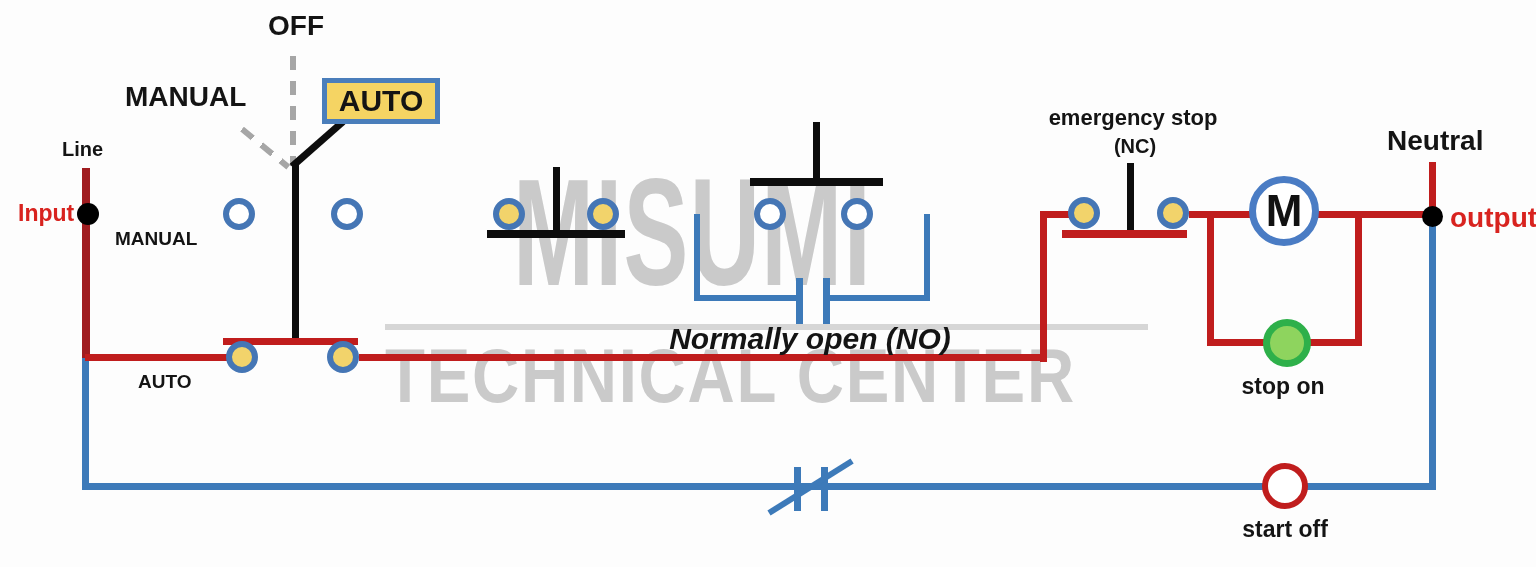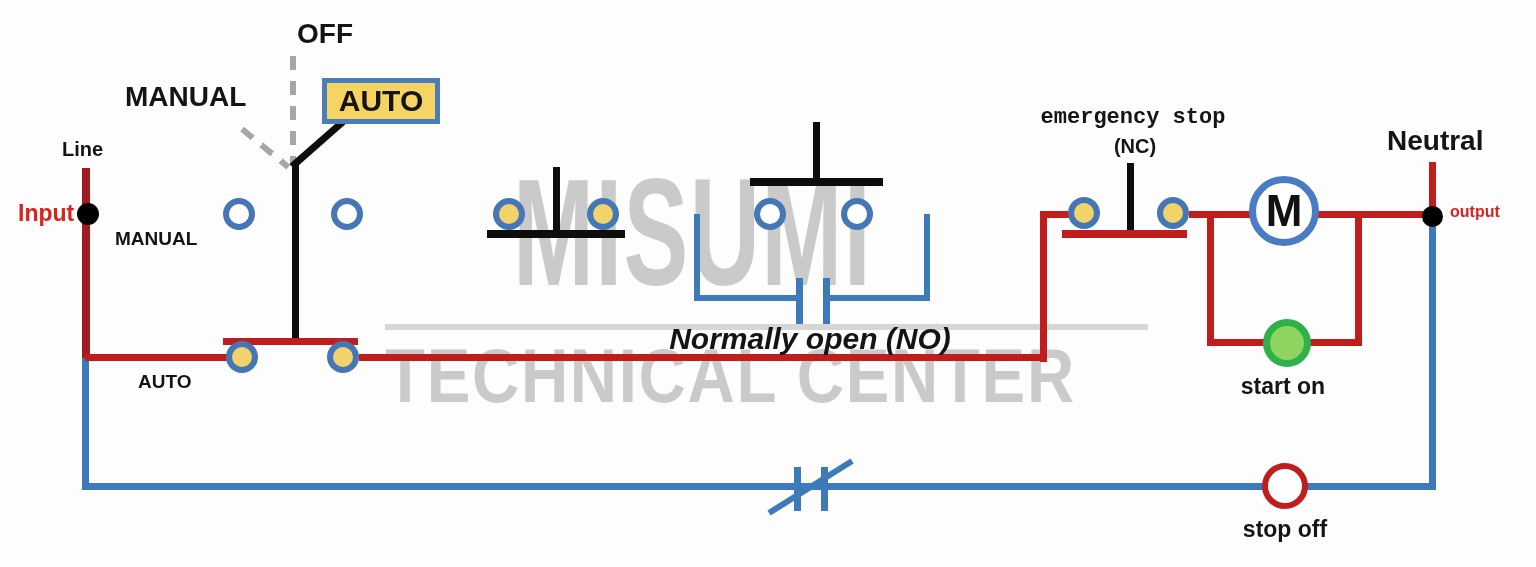--- a/index.html
+++ b/index.html
@@ -57,21 +57,21 @@
 </style>
 </head>
 <body>
 
 <div id="stage">
 
   <div id="wm1">MISUMI</div>
   <div id="wm-line"></div>
   <div id="wm2">TECHNICAL CENTER</div>
 
-  <div class="lbl center" style="left:296px;top:20px;font-size:28px;margin-left:29px;">OFF</div>
+  <div class="lbl center" style="left:296px;top:12px;font-size:28px;">OFF</div>
   <div class="lbl" style="left:125px;top:83px;font-size:28px;">MANUAL</div>
   <div id="auto-box">
     <span>AUTO</span>
   </div>
   <div class="dashv" style="left:290px;top:56px;height:110px;"></div>
   <div class="dashd" style="left:242px;top:126px;width:60px;transform:rotate(39.5deg);"></div>
   <div class="diag blackbar" style="left:292px;top:163px;width:68px;height:7px;transform:rotate(-41.3deg);"></div>
   <div class="wire blackbar" style="left:292px;top:165px;width:7px;height:176px;"></div>
 
   <div class="lbl" style="left:62px;top:139px;font-size:20px;">Line</div>
@@ -109,45 +109,45 @@
   <div class="wire red" style="left:1040px;top:211px;width:30px;height:7px;"></div>
   <div class="wire red" style="left:1040px;top:214px;width:7px;height:148px;"></div>
 
   <div class="wire red" style="left:85px;top:354px;width:142px;height:7px;"></div>
   <div class="terminal closedY" style="left:226px;top:341px;"></div>
   <div class="terminal closedY" style="left:327px;top:341px;"></div>
   <div class="wire red" style="left:223px;top:338px;width:135px;height:7px;"></div>
   <div class="lbl" style="left:138px;top:372px;font-size:19px;">AUTO</div>
   <div class="wire red" style="left:359px;top:354px;width:688px;height:7px;"></div>
 
-  <div class="lbl center" style="left:1133px;top:107px;font-size:22px;font-family:Liberation Mono, monospace;">emergency stop</div>
+  <div class="lbl center" style="left:1133px;top:107px;font-size:22px;">emergency stop</div>
   <div class="lbl center" style="left:1135px;top:136px;font-size:20px;">(NC)</div>
   <div class="wire blackbar" style="left:1127px;top:163px;width:7px;height:68px;"></div>
   <div class="terminal closedY" style="left:1068px;top:197px;"></div>
   <div class="terminal closedY" style="left:1157px;top:197px;"></div>
   <div class="wire red" style="left:1062px;top:230px;width:125px;height:8px;"></div>
   <div class="wire red" style="left:1189px;top:211px;width:63px;height:7px;"></div>
 
   <div id="motor">
     <span>M</span>
   </div>
   <div class="wire red" style="left:1316px;top:211px;width:116px;height:7px;"></div>
   <div class="lbl" style="left:1387px;top:127px;font-size:28px;">Neutral</div>
   <div class="wire red" style="left:1429px;top:162px;width:7px;height:55px;"></div>
   <div class="dot" style="left:1422px;top:206px;width:21px;height:21px;"></div>
-  <div class="lbl redtxt" style="left:1450px;top:204px;font-size:16px;">output</div>
+  <div class="lbl redtxt" style="left:1450px;top:204px;font-size:28px;">output</div>
   <div class="wire blue" style="left:1429px;top:220px;width:7px;height:270px;"></div>
 
   <div class="wire red" style="left:1207px;top:214px;width:7px;height:132px;"></div>
   <div class="wire red" style="left:1207px;top:339px;width:58px;height:7px;"></div>
   <div id="lamp-on"></div>
   <div class="wire red" style="left:1309px;top:339px;width:53px;height:7px;"></div>
   <div class="wire red" style="left:1355px;top:214px;width:7px;height:132px;"></div>
-  <div class="lbl center" style="left:1283px;top:375px;font-size:23px;">start on</div>
+  <div class="lbl center" style="left:1283px;top:375px;font-size:23px;">stop on</div>
 
   <div class="wire blue" style="left:82px;top:483px;width:1354px;height:7px;"></div>
   <div class="wire blue" style="left:794px;top:467px;width:7px;height:44px;"></div>
   <div class="wire blue" style="left:821px;top:467px;width:7px;height:44px;"></div>
   <div class="diag blue" style="left:769px;top:510px;width:98px;height:6px;transform:rotate(-32deg);z-index:4;"></div>
   <div id="lamp-off"></div>
-  <div class="lbl center" style="left:1285px;top:518px;font-size:23px;">stop off</div>
+  <div class="lbl center" style="left:1285px;top:518px;font-size:23px;">start off</div>
 
 </div>
 
 </body></html>

